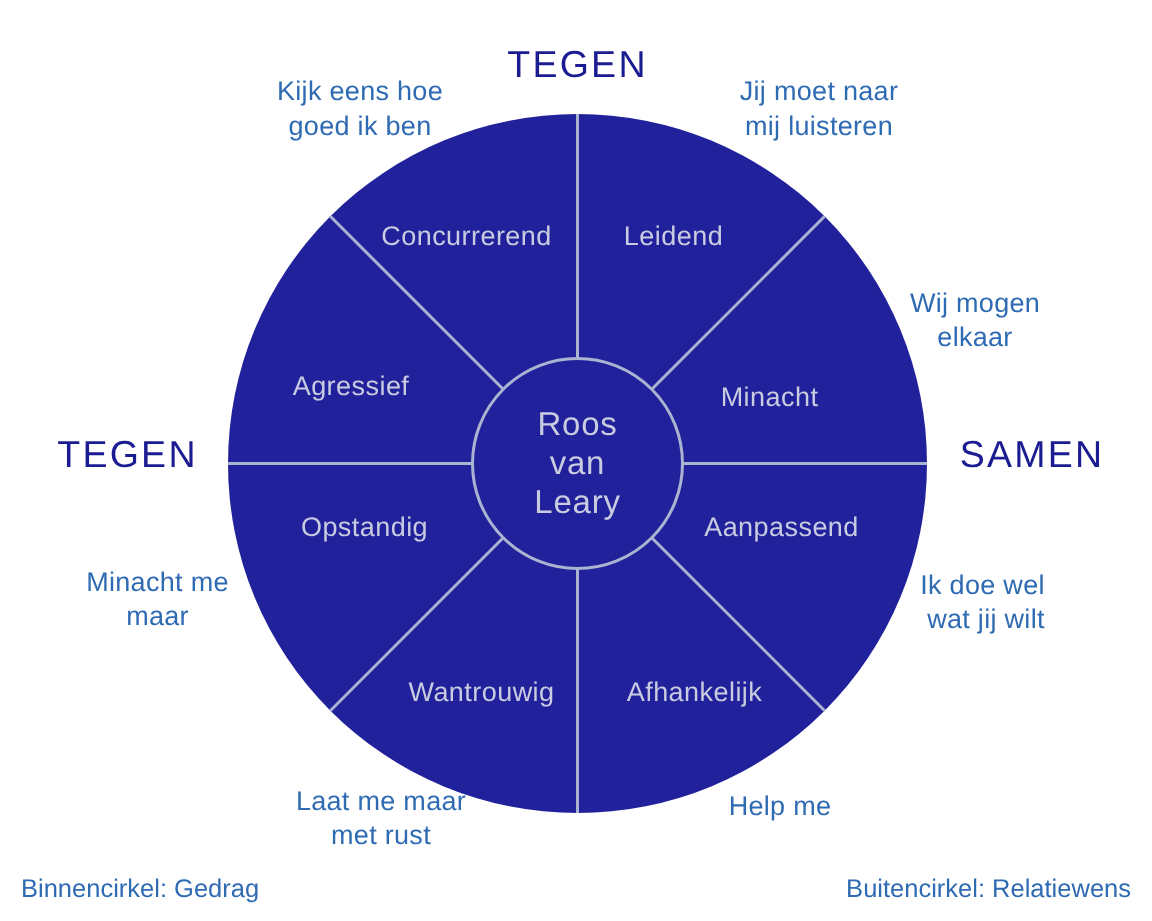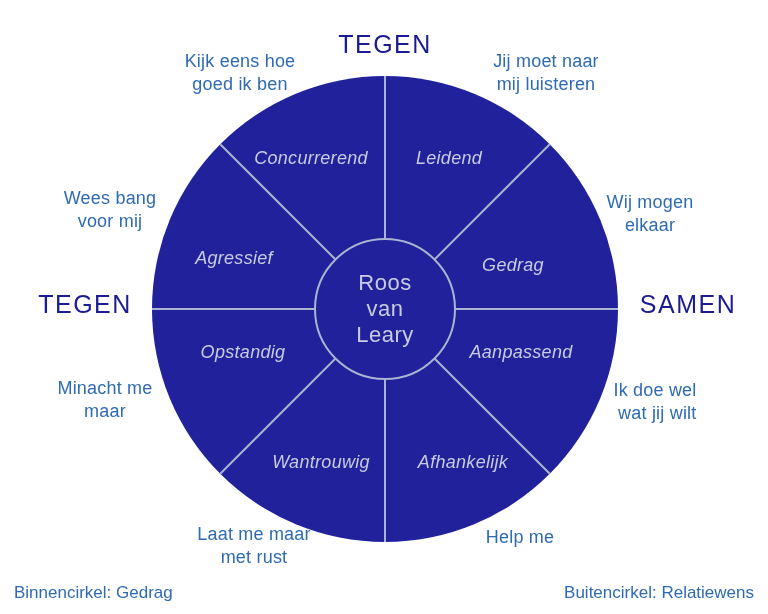--- a/index.html
+++ b/index.html
@@ -31,21 +31,20 @@
     color: var(--center-text, #c9cce0);
     font-size: 22px;
     line-height: 1.18;
     letter-spacing: 0.5px;
   }
   .sector-label {
     color: var(--sector-label, #c9cce0);
     font-size: 18px;
     white-space: nowrap;
     letter-spacing: 0.3px;
-    font-style: italic;
   }
   .axis-label {
     color: var(--axis-label, #1b1b92);
     font-size: 25px;
     letter-spacing: 1.5px;
   }
   .phrase {
     color: var(--phrase, #2f6bb3);
     font-size: 18px;
     line-height: 1.28;
@@ -110,33 +109,31 @@
   <div class="label axis-label axis-top">TEGEN</div>
   <div class="label axis-label axis-left">TEGEN</div>
   <div class="label axis-label axis-right">SAMEN</div>
 
   <div class="label center-label center-pos">Roos
 van
 Leary</div>
 
   <div class="label sector-label s-concurrerend">Concurrerend</div>
   <div class="label sector-label s-leidend">Leidend</div>
-  <div class="label sector-label s-helpend">Gedrag</div>
+  <div class="label sector-label s-helpend">Minacht</div>
   <div class="label sector-label s-aanpassend">Aanpassend</div>
   <div class="label sector-label s-afhankelijk">Afhankelijk</div>
   <div class="label sector-label s-wantrouwig">Wantrouwig</div>
   <div class="label sector-label s-opstandig">Opstandig</div>
   <div class="label sector-label s-agressief">Agressief</div>
 
   <div class="label phrase p-kijk-eens">Kijk eens hoe
 goed ik ben</div>
   <div class="label phrase p-jij-moet">Jij moet naar
 mij luisteren</div>
-  <div class="label phrase p-wees-bang">Wees bang
-voor mij</div>
   <div class="label phrase p-wij-mogen">Wij mogen
 elkaar</div>
   <div class="label phrase p-minacht-me">Minacht me
 maar</div>
   <div class="label phrase p-ik-doe-wel">Ik doe wel
 wat jij wilt</div>
   <div class="label phrase p-laat-me">Laat me maar
 met rust</div>
   <div class="label phrase p-help-me">Help me</div>
 

